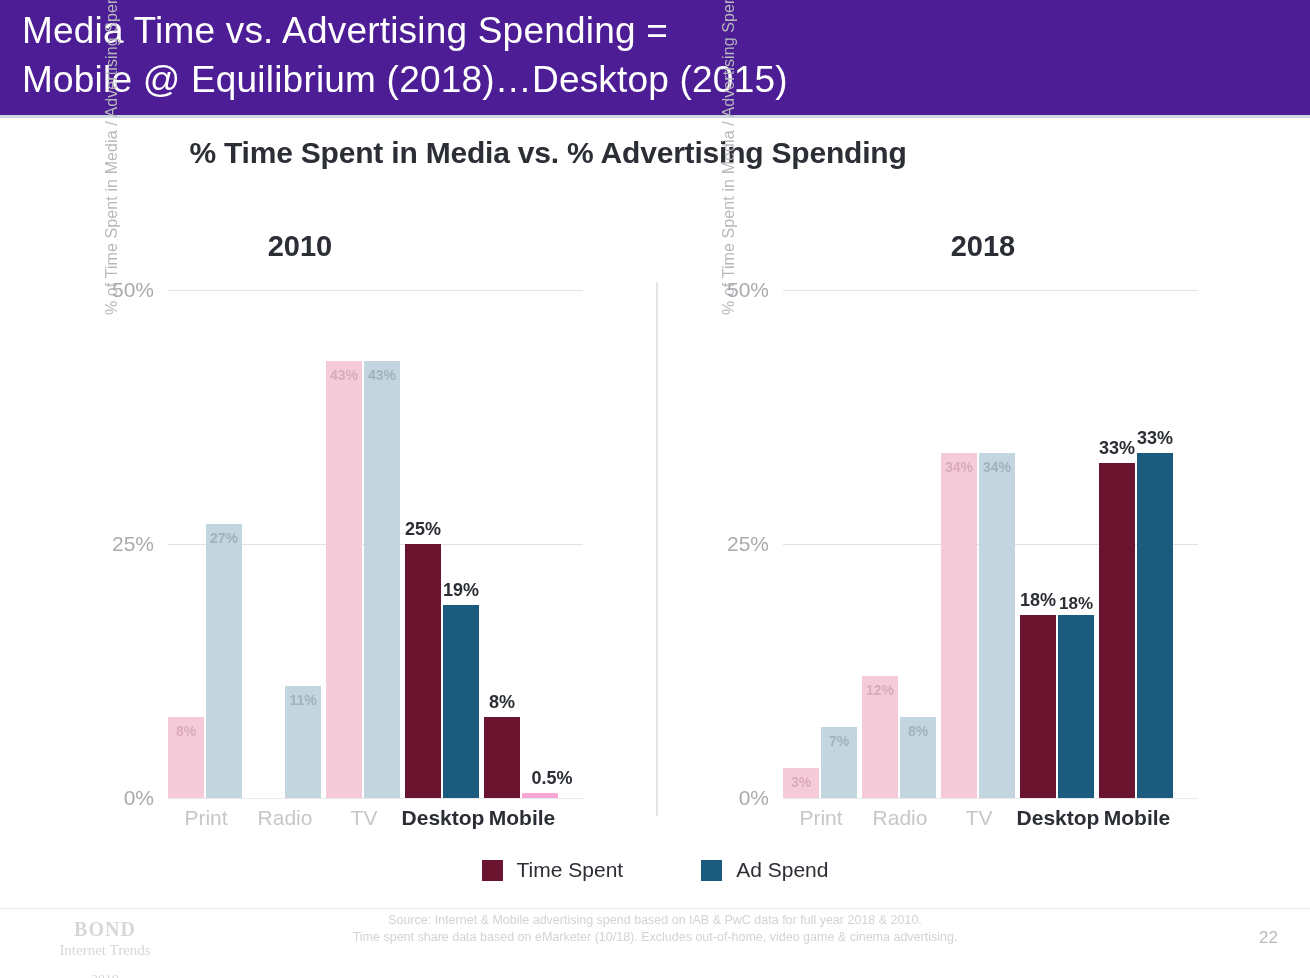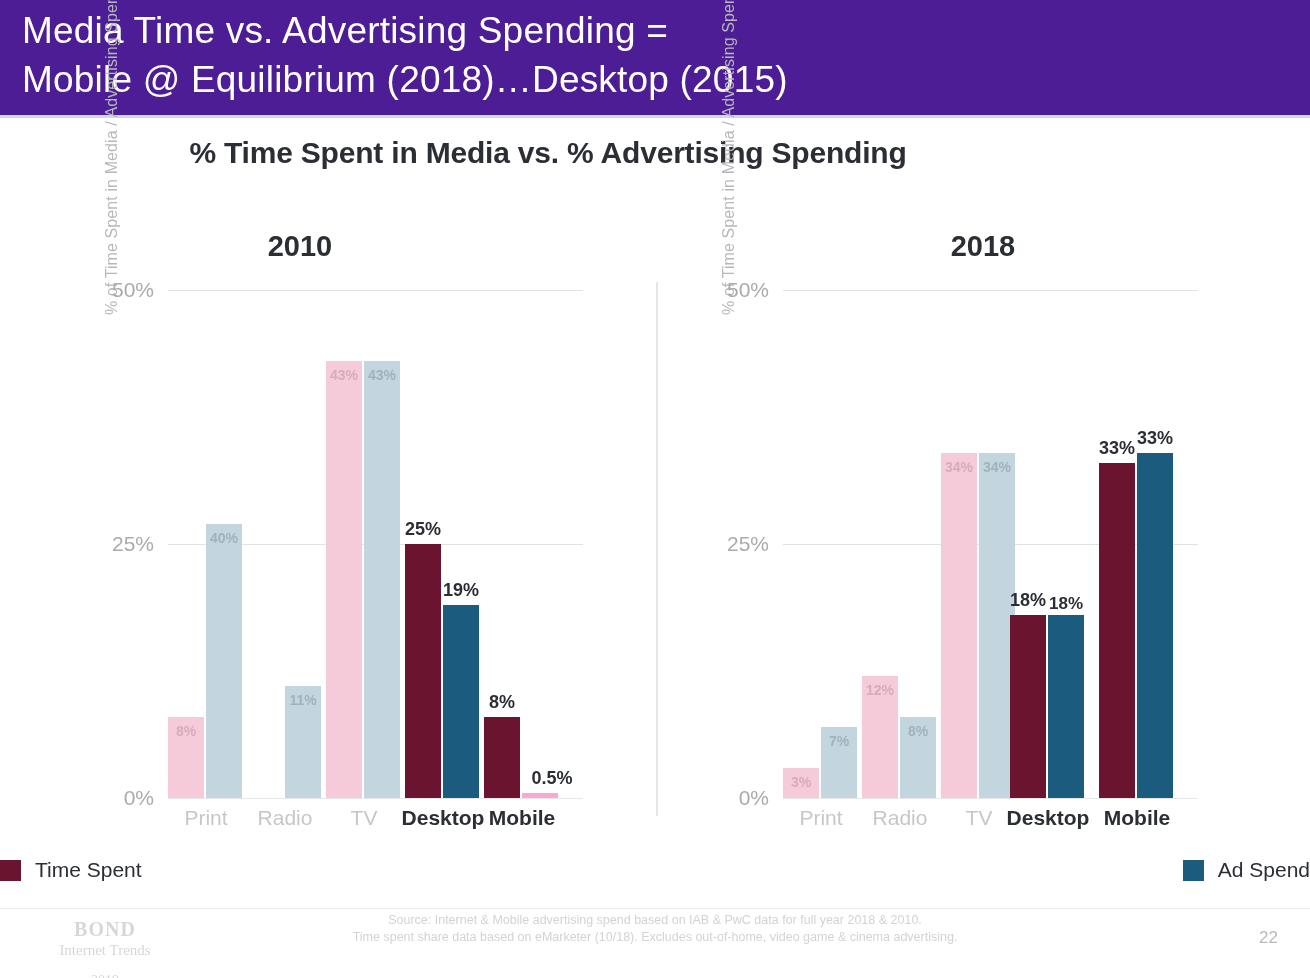--- a/index.html
+++ b/index.html
@@ -185,21 +185,21 @@
     background: #e4e5e7;
   }
 
   
   #legend {
     position: absolute;
     left: 0;
     top: 858px;
     width: 1310px;
     display: flex;
-    justify-content: space-between;
+    justify-content: center;
     align-items: center;
     gap: 78px;
   }
   .legend-item {
     display: flex;
     align-items: center;
     gap: 14px;
   }
   .legend-swatch {
     width: 21px;
@@ -270,21 +270,21 @@
     </div>
     <div class="gridline g0">
       <span class="ytick">0%</span>
     </div>
 
     <div class="group" style="left:0px;width:84px;">
       <div class="bar b1 muted pink-muted" style="height:81px;background:#f5cbd9;">
         <span class="vlabel">8%</span>
       </div>
       <div class="bar b2 muted blue-muted" style="height:274px;background:#c3d6e0;">
-        <span class="vlabel">40%</span>
+        <span class="vlabel">27%</span>
       </div>
       <div class="xlabel">Print</div>
     </div>
 
     <div class="group" style="left:79px;width:84px;">
       <div class="bar b2 muted blue-muted" style="height:112px;background:#c3d6e0;">
         <span class="vlabel">11%</span>
       </div>
       <div class="xlabel">Radio</div>
     </div>
@@ -361,21 +361,21 @@
     <div class="group" style="left:158px;width:84px;">
       <div class="bar b1 muted pink-muted" style="height:345px;background:#f5cbd9;">
         <span class="vlabel">34%</span>
       </div>
       <div class="bar b2 muted blue-muted" style="height:345px;background:#c3d6e0;">
         <span class="vlabel">34%</span>
       </div>
       <div class="xlabel">TV</div>
     </div>
 
-    <div class="group highlight" style="left:227px;width:84px;">
+    <div class="group highlight" style="left:237px;width:84px;">
       <div class="bar b1 hi" style="height:183px;background:#6b1430;">
         <span class="vlabel">18%</span>
       </div>
       <div class="bar b2 hi" style="height:183px;background:#1b5c7e;">
         <span class="vlabel" style="top:-21px;font-size:17px;">18%</span>
       </div>
       <div class="xlabel">Desktop</div>
     </div>
 
     <div class="group highlight" style="left:316px;width:84px;padding-left:14px;">

